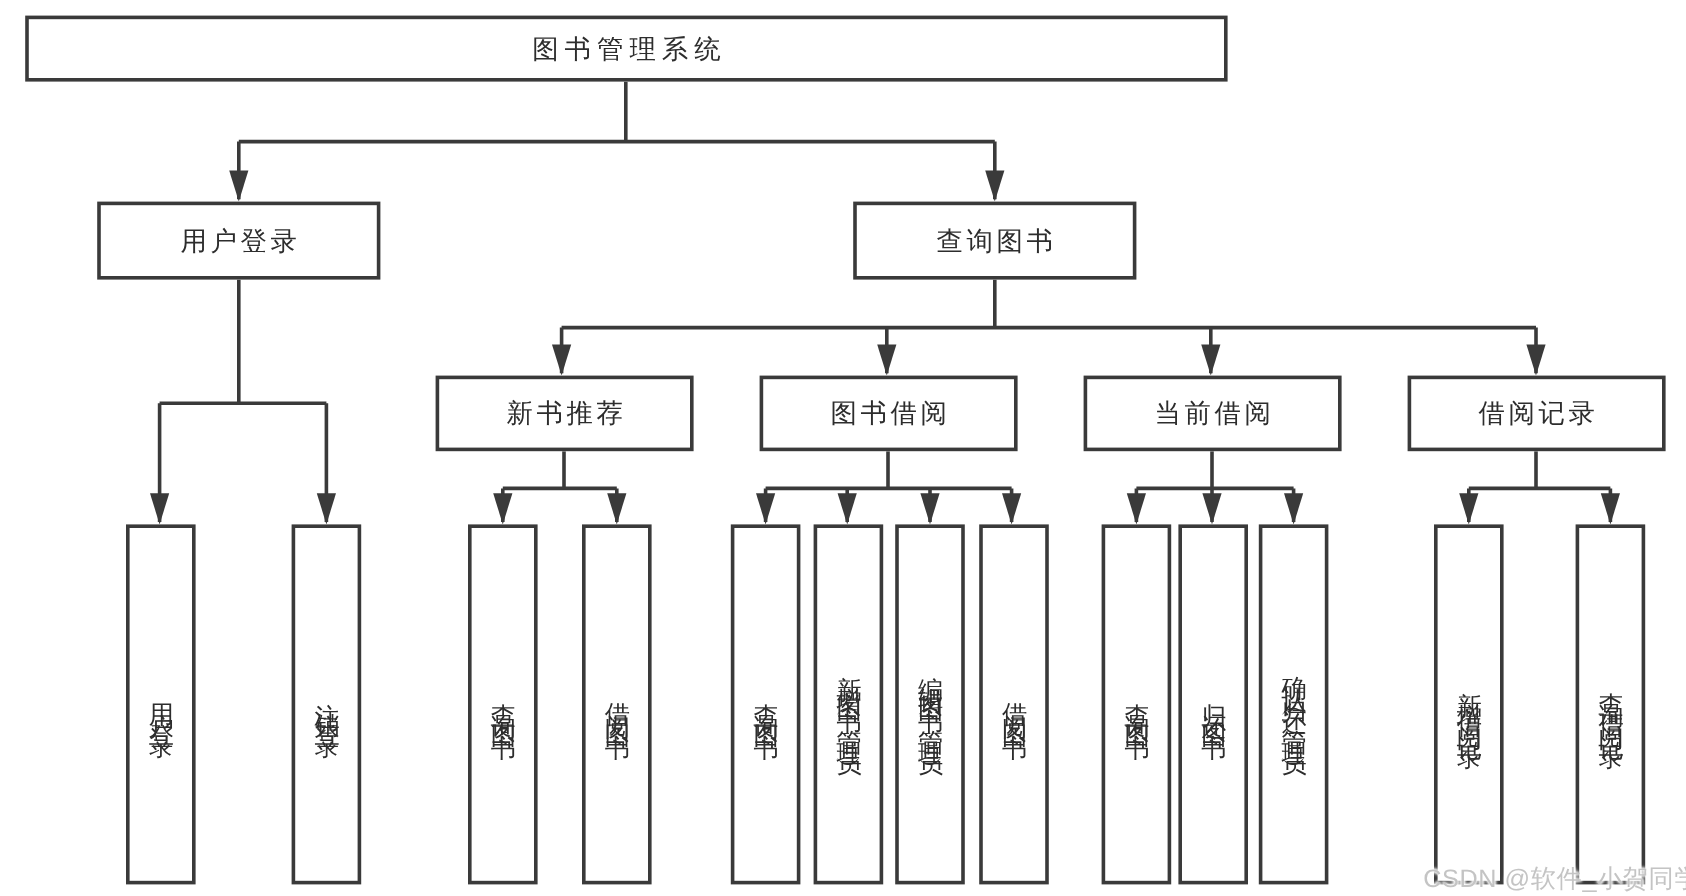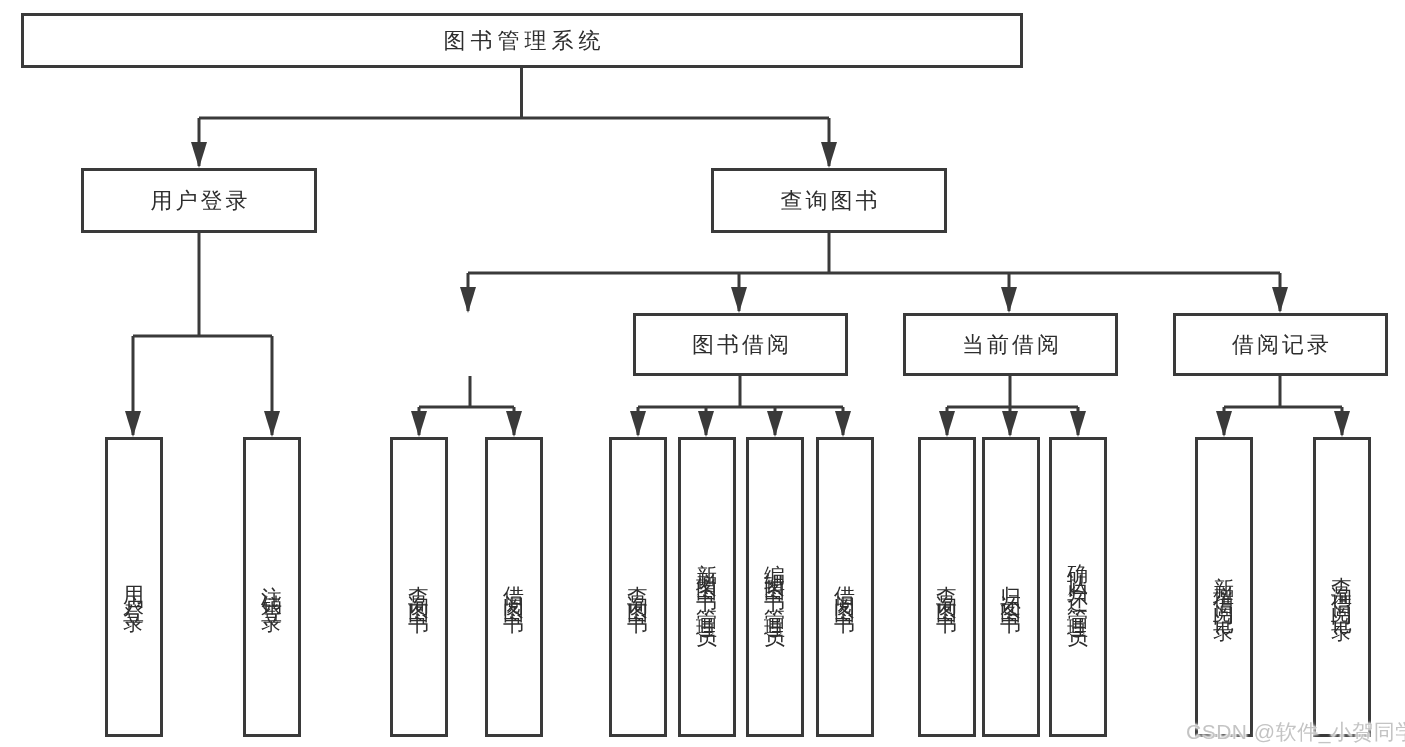--- a/index.html
+++ b/index.html
@@ -90,20 +90,23 @@
     <span class="hlabel">图书管理系统</span>
   </div>
 
   <div class="box" id="g-user">
     <span class="hlabel">用户登录</span>
   </div>
   <div class="box" id="g-book">
     <span class="hlabel">查询图书</span>
   </div>
 
+  <div class="box" id="l3-rec">
+    <span class="hlabel">新书推荐</span>
+  </div>
   <div class="box" id="l3-current">
     <span class="hlabel">当前借阅</span>
   </div>
   <div class="box" id="l3-borrow">
     <span class="hlabel">图书借阅</span>
   </div>
   <div class="box" id="l3-records">
     <span class="hlabel">借阅记录</span>
   </div>
 

